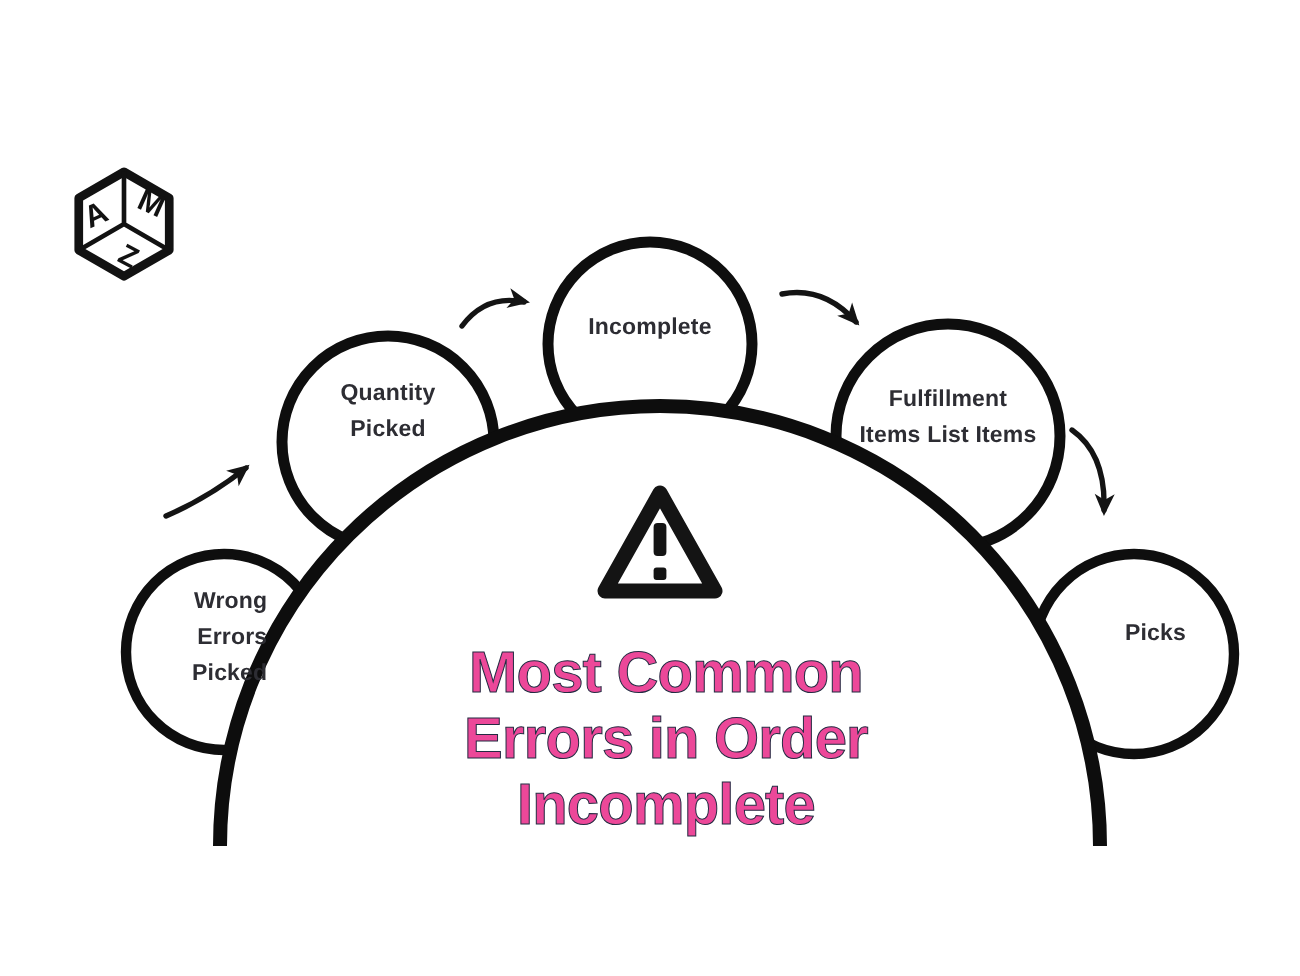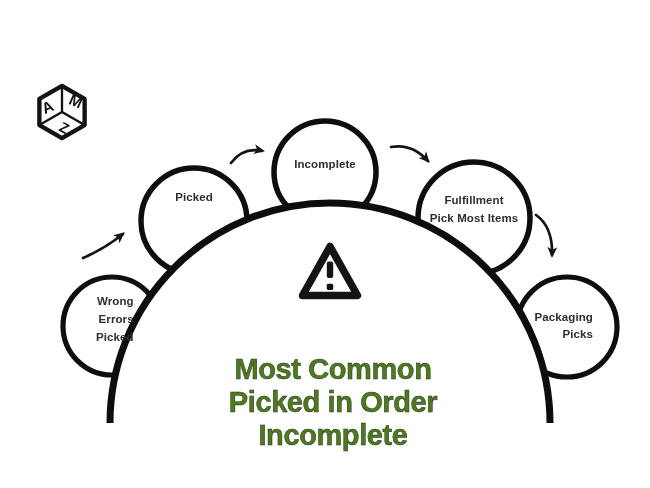--- a/index.html
+++ b/index.html
@@ -13,21 +13,21 @@
     position:absolute;font-size:11.5px;font-weight:bold;line-height:18px;
     color:#2d2d33;letter-spacing:0.1px;white-space:nowrap;
   }
   .bubble-label span{display:block;}
   .align-left{text-align:left;}
   .align-center{text-align:center;}
   .align-right{text-align:right;}
   .main-title{
     position:absolute;left:158px;top:321px;width:350px;text-align:center;
     font-size:29px;line-height:33px;font-weight:700;letter-spacing:-0.4px;
-    color:#4d7c0f;margin-top:32px;-webkit-text-stroke:0.5px #232b42;
+    color:#ec4899;-webkit-text-stroke:0.5px #232b42;
   }
   .main-title div{display:block;}
 </style>
 </head>
 <body>
 
 <div class="stage">
 
   <svg class="shapes" width="650" height="488" viewBox="0 0 650 488">
 
@@ -71,36 +71,36 @@
     <text x="0" y="0" transform="translate(30,51) rotate(28)" text-anchor="middle" font-family="Liberation Sans, sans-serif" font-size="15" font-weight="bold" fill="#121212">Z</text>
   </svg>
 
   <div class="bubble-label align-left" style="left:96px;top:292px;text-align:right;">
     <span>Wrong</span>
     <span>Errors</span>
     <span>Picked</span>
   </div>
 
   <div class="bubble-label align-center" style="left:139px;top:188px;width:110px;">
+    <span>Quantity</span>
     <span>Picked</span>
   </div>
 
   <div class="bubble-label align-center" style="left:268px;top:155px;width:114px;">
     <span>Incomplete</span>
   </div>
 
   <div class="bubble-label align-center" style="left:409px;top:191px;width:130px;">
     <span>Fulfillment</span>
-    <span>Pick Most Items</span>
+    <span>Items List Items</span>
   </div>
 
   <div class="bubble-label align-right" style="left:503px;top:309px;width:90px;line-height:17px;">
-    <span>Packaging</span>
     <span>Picks</span>
   </div>
 
   <div class="main-title">
     <div>Most Common</div>
-    <div>Picked in Order</div>
+    <div>Errors in Order</div>
     <div>Incomplete</div>
   </div>
 
 </div>
 
 </body></html>

